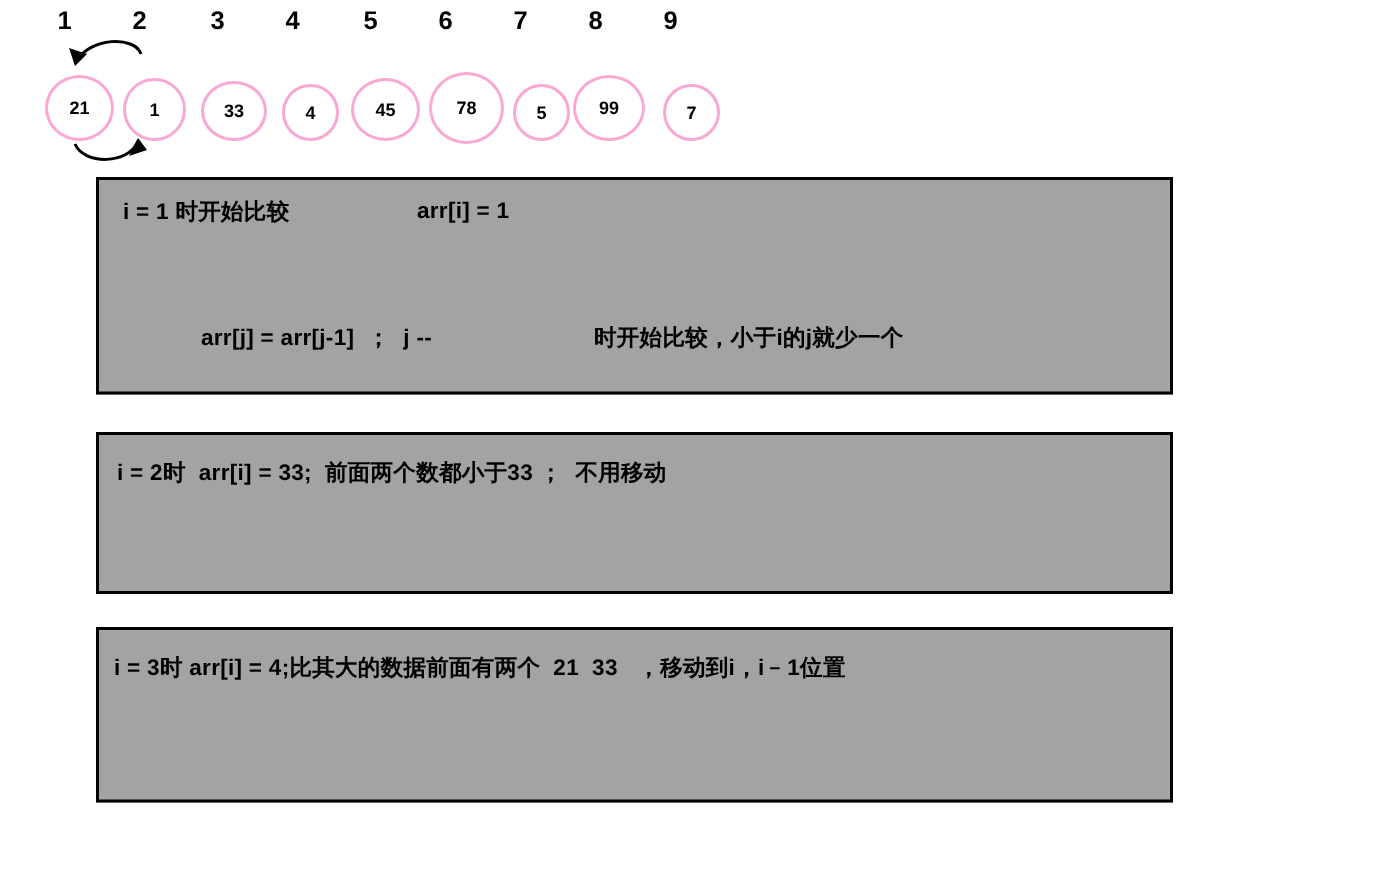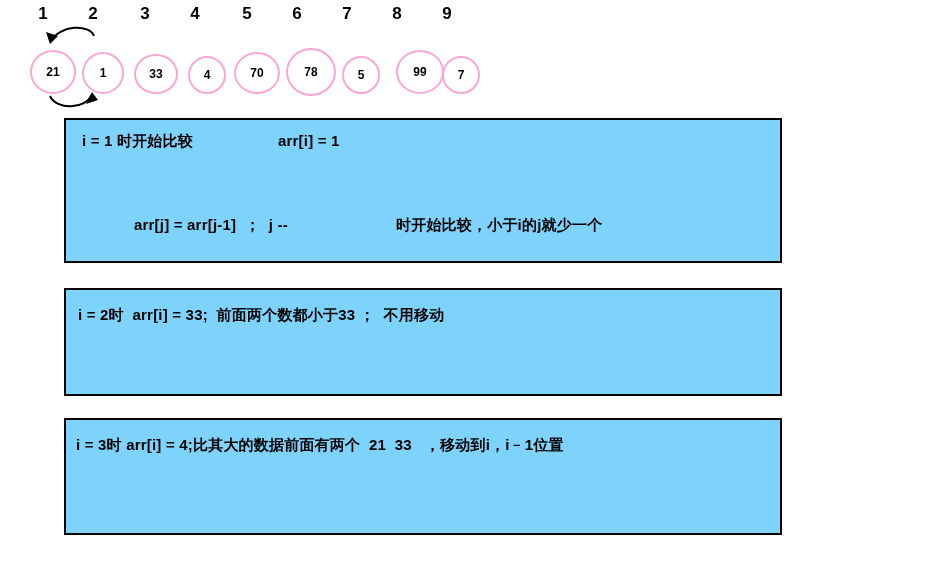--- a/index.html
+++ b/index.html
@@ -60,21 +60,21 @@
     left: 20px;
     width: 140px;
     height: 100px;
     pointer-events: none;
   }
 
   
   .note-box {
     position: absolute;
     border: 2px solid #000000;
-    background: #7dd3fc;
+    background: #a3a3a3;
     box-sizing: border-box;
   }
   #note-box-1 { left: 64px; top: 118px; width: 718px; height: 145px; }
   #note-box-2 { left: 64px; top: 288px; width: 718px; height: 108px; }
   #note-box-3 { left: 64px; top: 418px; width: 718px; height: 117px; }
 
   .note-line {
     position: absolute;
     font-size: 15px;
     font-weight: bold;
@@ -117,29 +117,29 @@
   <div class="cell" style="left:62px;  top:6px;  width:42px; height:42px;">
       <span>1</span>
     </div>
   <div class="cell" style="left:114px; top:8px;  width:44px; height:40px;">
       <span>33</span>
     </div>
   <div class="cell" style="left:168px; top:10px; width:38px; height:38px;">
       <span>4</span>
     </div>
   <div class="cell" style="left:214px; top:6px;  width:46px; height:42px;">
-      <span>70</span>
+      <span>45</span>
     </div>
   <div class="cell" style="left:266px; top:2px;  width:50px; height:48px;">
       <span>78</span>
     </div>
   <div class="cell" style="left:322px; top:10px; width:38px; height:38px;">
       <span>5</span>
     </div>
-  <div class="cell" style="left:376px; top:4px;  width:48px; height:44px;">
+  <div class="cell" style="left:362px; top:4px;  width:48px; height:44px;">
       <span>99</span>
     </div>
   <div class="cell" style="left:422px; top:10px; width:38px; height:38px;">
       <span>7</span>
     </div>
 </div>
 
 <svg id="swap-arrows" viewBox="0 0 140 100">
 
   <path d="M 74 18 C 70 6, 40 6, 30 24" fill="none" stroke="#000000" stroke-width="2"></path>

